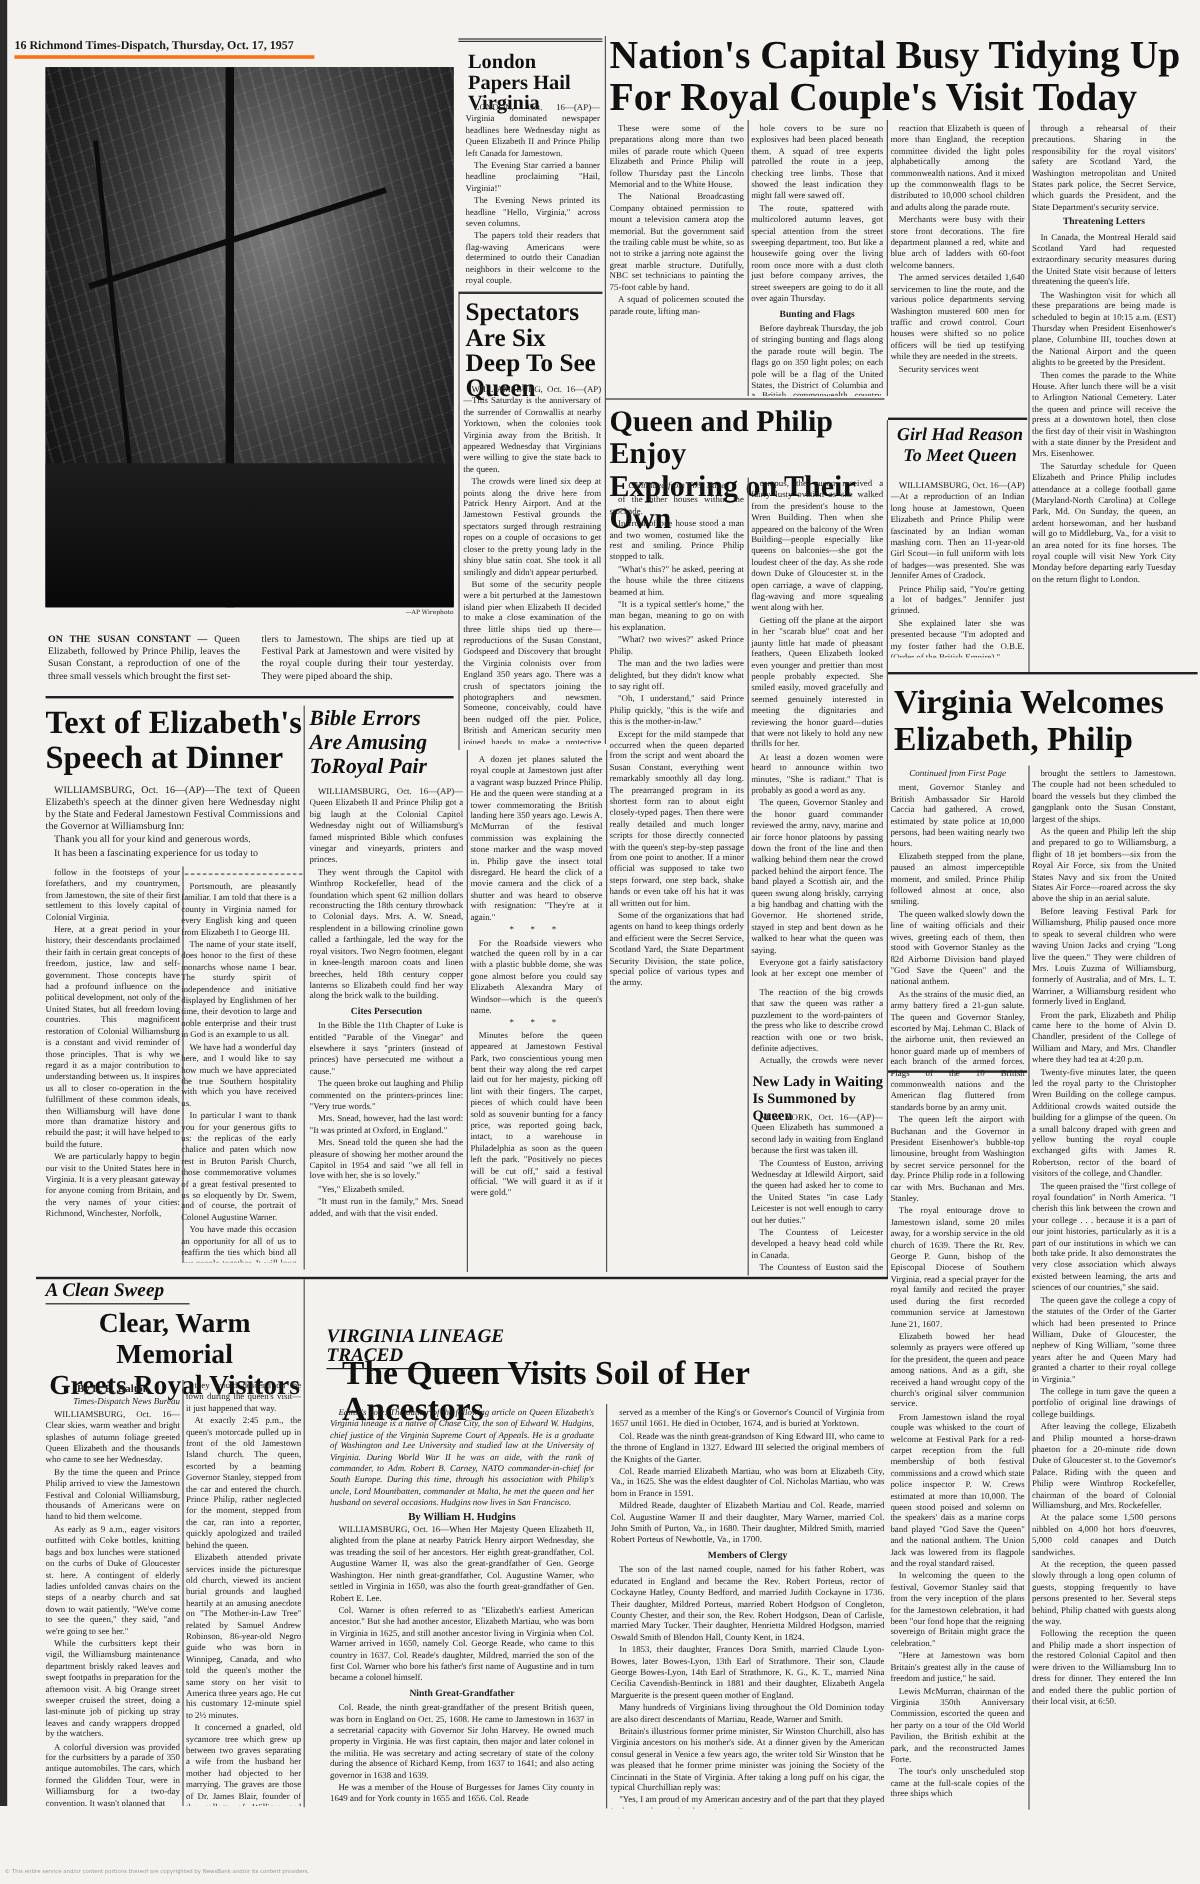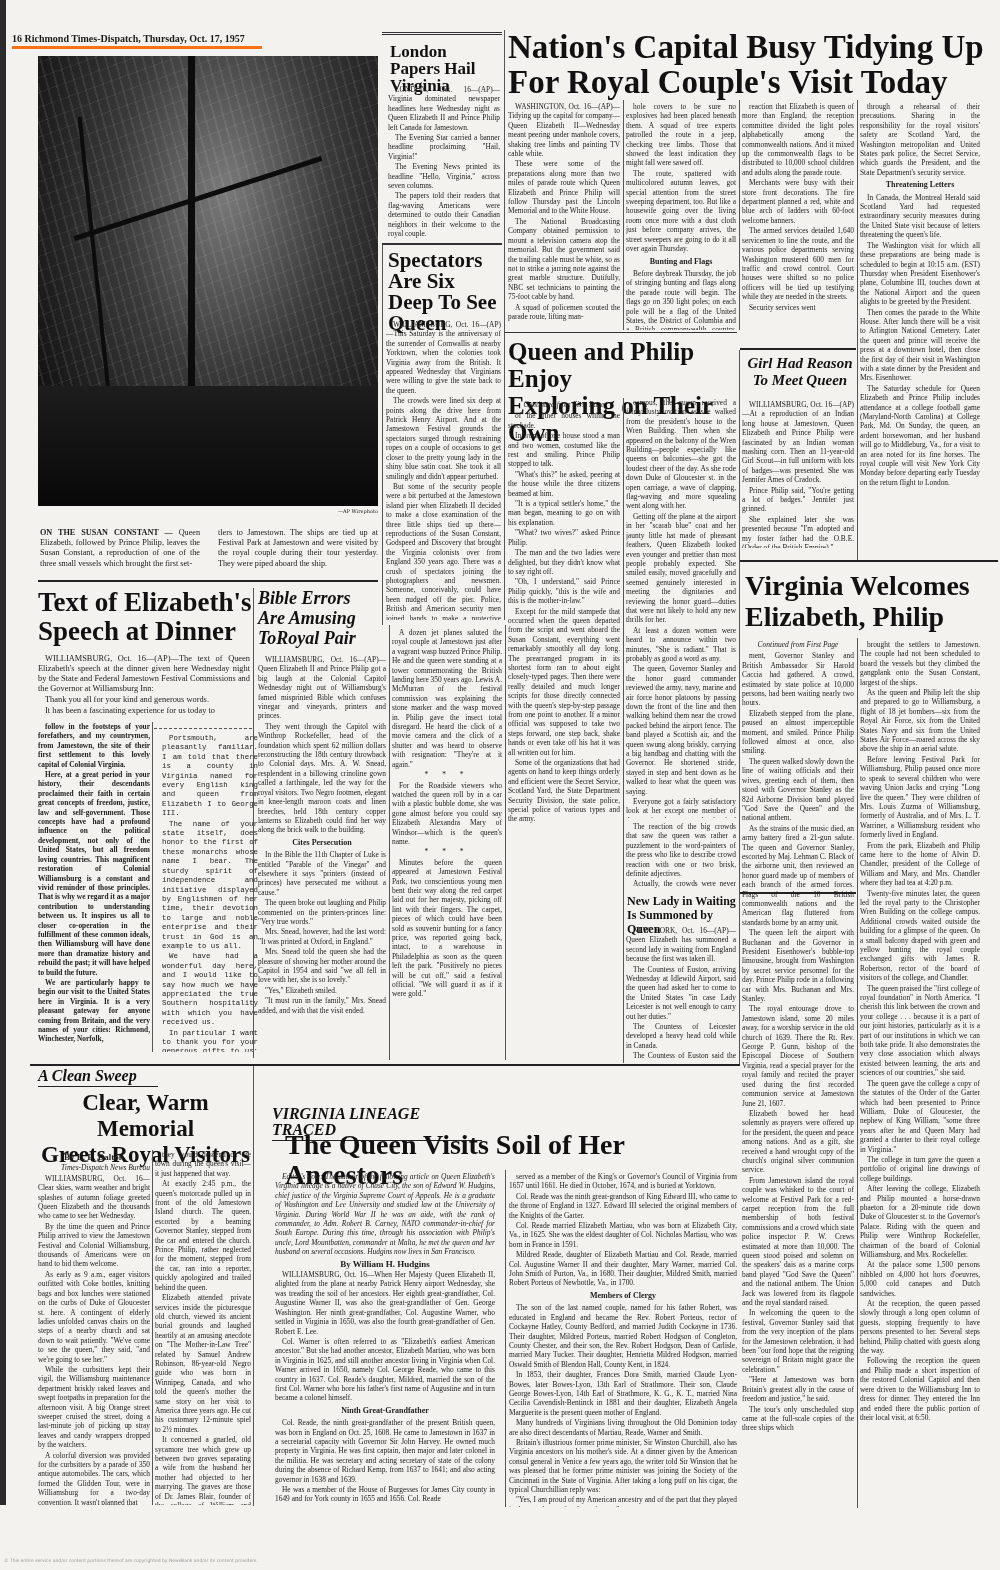--- a/index.html
+++ b/index.html
@@ -75,21 +75,20 @@
 </div>
 
 <div class="vrule" style="left:382px;top:245px;height:380px;"></div>
 <div class="vrule" style="left:504px;top:30px;height:590px;"></div>
 
 <div class="head" style="left:508px;top:30px;width:490px;font-size:33px;line-height:35px;">
   <div>Nation's Capital Busy Tidying Up</div>
   <div>For Royal Couple's Visit Today</div>
 </div>
 <div class="col" style="left:508px;top:102px;width:112px;height:228px;">
-  <p>WASHINGTON, Oct. 16—(AP)—Tidying up the capital for company—Queen Elizabeth II—Wednesday meant peering under manhole covers, shaking tree limbs and painting TV cable white.</p>
   <p>These were some of the preparations along more than two miles of parade route which Queen Elizabeth and Prince Philip will follow Thursday past the Lincoln Memorial and to the White House.</p>
   <p>The National Broadcasting Company obtained permission to mount a television camera atop the memorial. But the government said the trailing cable must be white, so as not to strike a jarring note against the great marble structure. Dutifully, NBC set technicians to painting the 75-foot cable by hand.</p>
   <p>A squad of policemen scouted the parade route, lifting man-</p>
 </div>
 <div class="vrule" style="left:623px;top:100px;height:230px;"></div>
 <div class="col" style="left:626px;top:102px;width:110px;height:228px;">
   <p>hole covers to be sure no explosives had been placed beneath them. A squad of tree experts patrolled the route in a jeep, checking tree limbs. Those that showed the least indication they might fall were sawed off.</p>
   <p>The route, spattered with multicolored autumn leaves, got special attention from the street sweeping department, too. But like a housewife going over the living room once more with a dust cloth just before company arrives, the street sweepers are going to do it all over again Thursday.</p>
   <p class="subhead">Bunting and Flags</p>
   <p>Before daybreak Thursday, the job of stringing bunting and flags along the parade route will begin. The flags go on 350 light poles; on each pole will be a flag of the United States, the District of Columbia and a British commonwealth country. Pointedly reminded by Canadian</p>
@@ -160,20 +159,21 @@
   <p>ment, Governor Stanley and British Ambassador Sir Harold Caccia had gathered. A crowd, estimated by state police at 10,000 persons, had been waiting nearly two hours.</p>
   <p>Elizabeth stepped from the plane, paused an almost imperceptible moment, and smiled. Prince Philip followed almost at once, also smiling.</p>
   <p>The queen walked slowly down the line of waiting officials and their wives, greeting each of them, then stood with Governor Stanley as the 82d Airborne Division band played "God Save the Queen" and the national anthem.</p>
   <p>As the strains of the music died, an army battery fired a 21-gun salute. The queen and Governor Stanley, escorted by Maj. Lehman C. Black of the airborne unit, then reviewed an honor guard made up of members of each branch of the armed forces. Flags of the 10 British commonwealth nations and the American flag fluttered from standards borne by an army unit.</p>
   <p>The queen left the airport with Buchanan and the Governor in President Eisenhower's bubble-top limousine, brought from Washington by secret service personnel for the day. Prince Philip rode in a following car with Mrs. Buchanan and Mrs. Stanley.</p>
   <p>The royal entourage drove to Jamestown island, some 20 miles away, for a worship service in the old church of 1639. There the Rt. Rev. George P. Gunn, bishop of the Episcopal Diocese of Southern Virginia, read a special prayer for the royal family and recited the prayer used during the first recorded communion service at Jamestown June 21, 1607.</p>
   <p>Elizabeth bowed her head solemnly as prayers were offered up for the president, the queen and peace among nations. And as a gift, she received a hand wrought copy of the church's original silver communion service.</p>
   <p>From Jamestown island the royal couple was whisked to the court of welcome at Festival Park for a red-carpet reception from the full membership of both festival commissions and a crowd which state police inspector P. W. Crews estimated at more than 10,000. The queen stood poised and solemn on the speakers' dais as a marine corps band played "God Save the Queen" and the national anthem. The Union Jack was lowered from its flagpole and the royal standard raised.</p>
   <p>In welcoming the queen to the festival, Governor Stanley said that from the very inception of the plans for the Jamestown celebration, it had been "our fond hope that the reigning sovereign of Britain might grace the celebration."</p>
   <p>"Here at Jamestown was born Britain's greatest ally in the cause of freedom and justice," he said.</p>
+  <p>Lewis McMurran, chairman of the Virginia 350th Anniversary Commission, escorted the queen and her party on a tour of the Old World Pavilion, the British exhibit at the park, and the reconstructed James Forte.</p>
   <p>The tour's only unscheduled stop came at the full-scale copies of the three ships which</p>
 </div>
 <div class="vrule" style="left:857px;top:638px;height:870px;"></div>
 <div class="col" style="left:860px;top:640px;width:120px;height:868px;">
   <p>brought the settlers to Jamestown. The couple had not been scheduled to board the vessels but they climbed the gangplank onto the Susan Constant, largest of the ships.</p>
   <p>As the queen and Philip left the ship and prepared to go to Williamsburg, a flight of 18 jet bombers—six from the Royal Air Force, six from the United States Navy and six from the United States Air Force—roared across the sky above the ship in an aerial salute.</p>
   <p>Before leaving Festival Park for Williamsburg, Philip paused once more to speak to several children who were waving Union Jacks and crying "Long live the queen." They were children of Mrs. Louis Zuzma of Williamsburg, formerly of Australia, and of Mrs. L. T. Warriner, a Williamsburg resident who formerly lived in England.</p>
   <p>From the park, Elizabeth and Philip came here to the home of Alvin D. Chandler, president of the College of William and Mary, and Mrs. Chandler where they had tea at 4:20 p.m.</p>
   <p>Twenty-five minutes later, the queen led the royal party to the Christopher Wren Building on the college campus. Additional crowds waited outside the building for a glimpse of the queen. On a small balcony draped with green and yellow bunting the royal couple exchanged gifts with James R. Robertson, rector of the board of visitors of the college, and Chandler.</p>
   <p>The queen praised the "first college of royal foundation" in North America. "I cherish this link between the crown and your college . . . because it is a part of our joint histories, particularly as it is a part of our institutions in which we can both take pride. It also demonstrates the very close association which always existed between learning, the arts and sciences of our countries," she said.</p>
@@ -187,28 +187,28 @@
 
 <div class="head" style="left:38px;top:588px;width:215px;font-size:27px;line-height:29px;">
   <div>Text of Elizabeth's</div>
   <div>Speech at Dinner</div>
 </div>
 <div class="col" style="left:38px;top:654px;width:212px;font-size:8.4px;line-height:10px;">
   <p>WILLIAMSBURG, Oct. 16—(AP)—The text of Queen Elizabeth's speech at the dinner given here Wednesday night by the State and Federal Jamestown Festival Commissions and the Governor at Williamsburg Inn:</p>
   <p>Thank you all for your kind and generous words.</p>
   <p>It has been a fascinating experience for us today to</p>
 </div>
-<div class="col" style="left:38px;top:722px;width:112px;height:330px;font-weight:bold;">
+<div class="col" style="left:38px;top:722px;width:112px;height:330px;">
   <p>follow in the footsteps of your forefathers, and my countrymen, from Jamestown, the site of their first settlement to this lovely capital of Colonial Virginia.</p>
   <p>Here, at a great period in your history, their descendants proclaimed their faith in certain great concepts of freedom, justice, law and self-government. Those concepts have had a profound influence on the political development, not only of the United States, but all freedom loving countries. This magnificent restoration of Colonial Williamsburg is a constant and vivid reminder of those principles. That is why we regard it as a major contribution to understanding between us. It inspires us all to closer co-operation in the fulfillment of these common ideals, then Williamsburg will have done more than dramatize history and rebuild the past; it will have helped to build the future.</p>
   <p>We are particularly happy to begin our visit to the United States here in Virginia. It is a very pleasant gateway for anyone coming from Britain, and the very names of your cities: Richmond, Winchester, Norfolk,</p>
 </div>
 <div class="vrule" style="left:152px;top:722px;height:330px;"></div>
 <div class="hrule" style="left:154px;top:728px;width:98px;border-top:1px dashed #555;background:transparent;"></div>
-<div class="col" style="left:162px;top:734px;width:96px;height:318px;font-family:Liberation Mono, monospace;">
+<div class="col" style="left:151px;top:734px;width:96px;height:318px;">
   <p>Portsmouth, are pleasantly familiar. I am told that there is a county in Virginia named for every English king and queen from Elizabeth I to George III.</p>
   <p>The name of your state itself, does honor to the first of these monarchs whose name I bear. The sturdy spirit of independence and initiative displayed by Englishmen of her time, their devotion to large and noble enterprise and their trust in God is an example to us all.</p>
   <p>We have had a wonderful day here, and I would like to say how much we have appreciated the true Southern hospitality with which you have received us.</p>
   <p>In particular I want to thank you for your generous gifts to us: the replicas of the early chalice and paten which now rest in Bruton Parish Church, those commemorative volumes of a great festival presented to us so eloquently by Dr. Swem, and of course, the portrait of Colonel Augustine Warner.</p>
   <p>You have made this occasion an opportunity for all of us to reaffirm the ties which bind all our people together. It will long live in our memories.</p>
 </div>
 
 <div class="vrule" style="left:253px;top:588px;height:470px;"></div>
 
 <div class="head ital" style="left:258px;top:588px;width:130px;font-size:18px;line-height:20px;">

